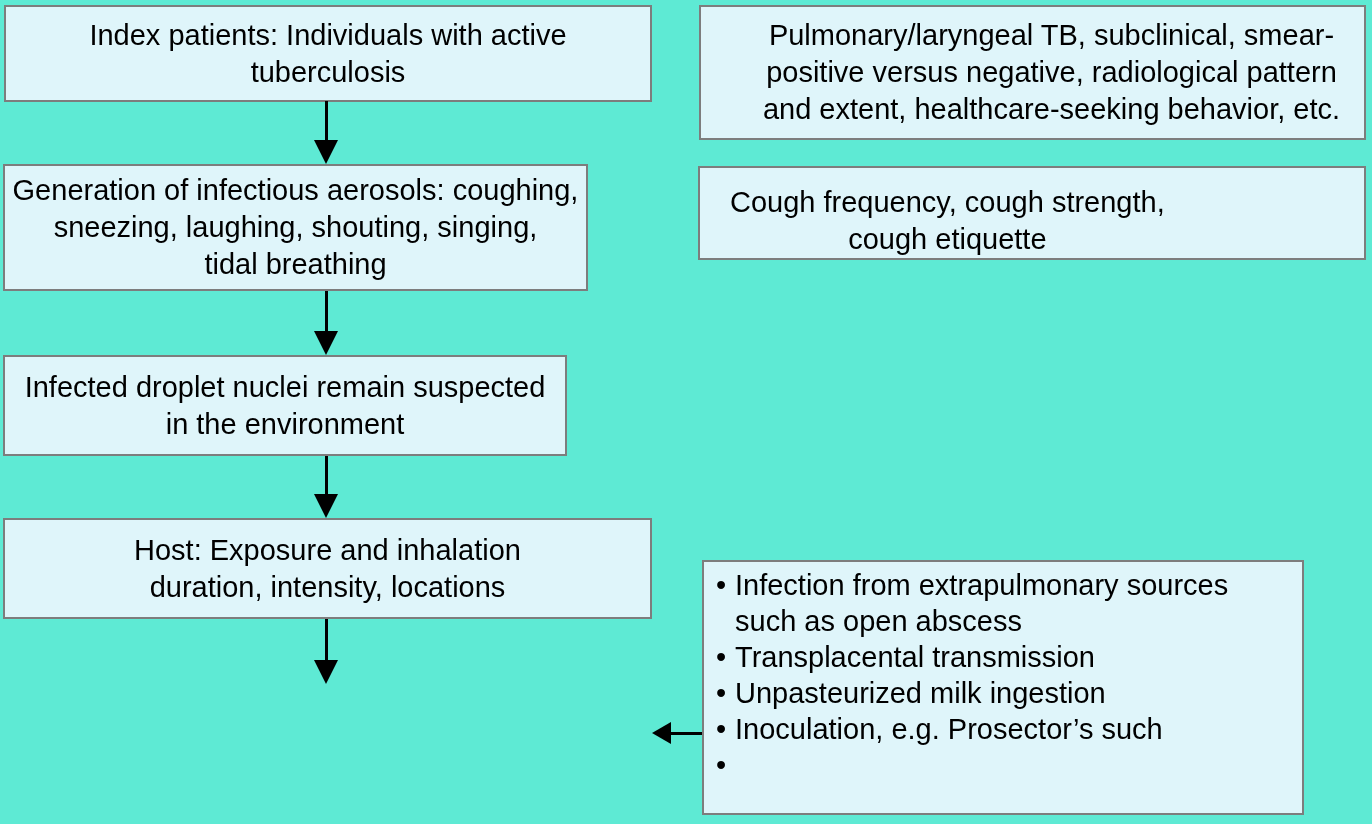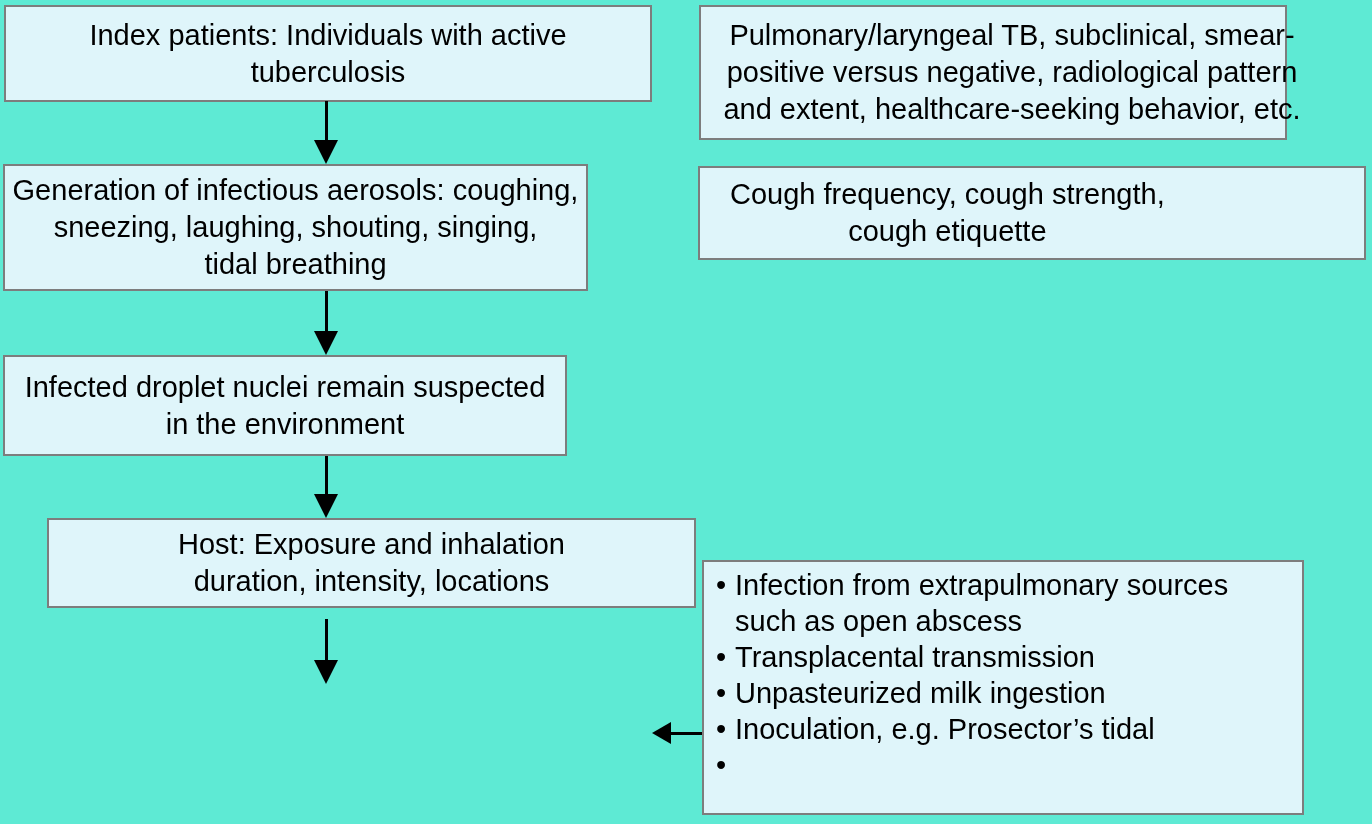--- a/index.html
+++ b/index.html
@@ -29,25 +29,25 @@
   .box .txt{
     white-space:pre;
     font-size:29px;
     line-height:37px;
     text-align:center;
   }
   
   .b1{left:4px;  top:5px;   width:648px; height:97px;}
   .b2{left:3px;  top:164px; width:585px; height:127px;}
   .b3{left:3px;  top:355px; width:564px; height:101px;}
-  .b4{left:3px;  top:518px; width:649px; height:90px;margin-left:44px;}
+  .b4{left:3px;  top:518px; width:649px; height:101px;}
   .b5{left:3px;  top:684px; width:647px; height:100px;}
   
-  .r1{left:699px;top:5px;   width:588px; height:135px;padding-left:38px;}
-  .r2{left:698px;top:166px; width:668px; height:94px; justify-content:flex-start;}
+  .r1{left:699px;top:5px;   width:667px; height:135px;padding-left:38px;}
+  .r2{left:698px;top:166px; width:668px; height:94px; justify-content:flex-start;align-items:flex-end;}
   .r2 .txt{margin-left:30px; padding-right:0;}
   .r3{left:702px;top:560px; width:602px; height:255px; align-items:flex-start; justify-content:flex-start;}
   
   .bullets{
     list-style:none;
     margin:5px 0 0 0;
     padding:0;
     font-size:29px;
     line-height:36px;
   }
@@ -151,21 +151,21 @@
       <li>
         <span class="marker">•</span>
         <span class="btxt">Transplacental transmission</span>
       </li>
       <li>
         <span class="marker">•</span>
         <span class="btxt">Unpasteurized milk ingestion</span>
       </li>
       <li>
         <span class="marker">•</span>
-        <span class="btxt">Inoculation, e.g. Prosector’s tidal</span>
+        <span class="btxt">Inoculation, e.g. Prosector’s such</span>
       </li>
       <li>
         <span class="marker">•</span>
       </li>
     </ul>
   </div>
 
   <div class="harrow">
     <div class="head"></div>
     <div class="stem"></div>

